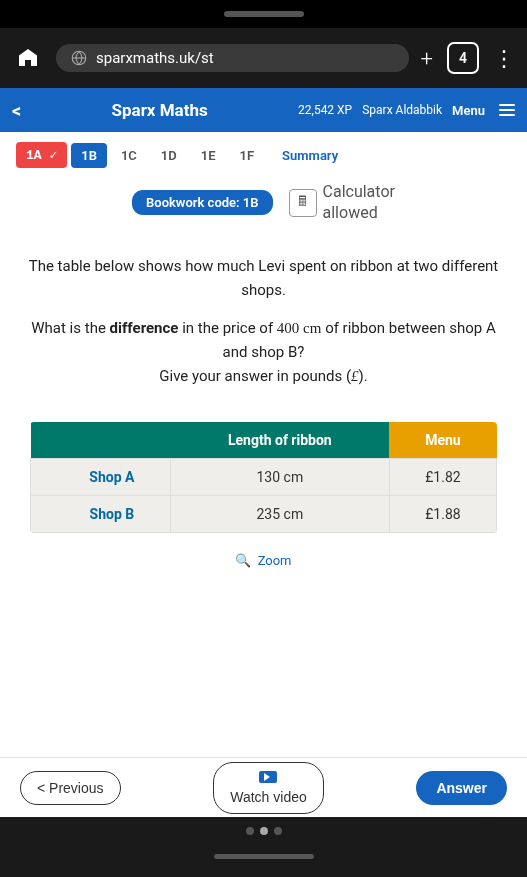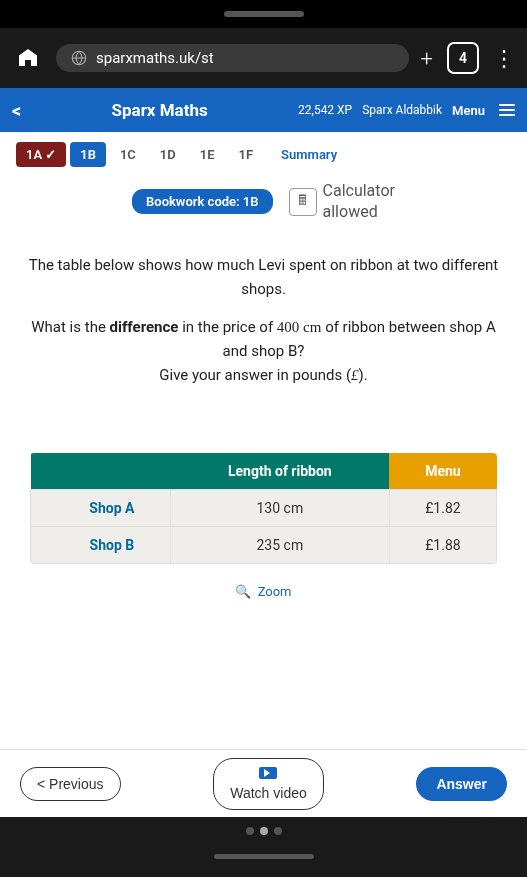--- a/index.html
+++ b/index.html
@@ -143,22 +143,23 @@
       flex-shrink: 0;
     }
     .tab-item {
       padding: 5px 10px;
       border-radius: 4px;
       font-size: 13px;
       font-weight: 600;
       cursor: pointer;
     }
     .tab-done {
-      background: #7f1d1d;
-      color: #fff;
+      background: #ef4444;
+      color: #fff;
+      font-family: Liberation Mono, monospace;
     }
     .tab-active {
       background: #1565c0;
       color: #fff;
     }
     .tab-inactive {
       background: transparent;
       color: #555;
     }
     .tab-summary {
@@ -223,21 +224,20 @@
     
     .table-container {
       padding: 10px 30px 10px;
       flex-shrink: 0;
     }
     .ribbon-table {
       width: 100%;
       border-collapse: collapse;
       border-radius: 4px;
       overflow: hidden;
-      margin-top: 32px;
     }
     .ribbon-table thead tr th {
       background: #00796b;
       color: #fff;
       font-size: 14px;
       font-weight: 700;
       padding: 10px 14px;
       text-align: center;
     }
     .ribbon-table thead tr th:first-child {
@@ -271,21 +271,21 @@
       color: #1565c0;
       font-size: 13px;
       flex-shrink: 0;
     }
 
     
     .flex-spacer { flex: 1; }
 
     
     .bottom-nav {
-      height: 68px;
+      height: 60px;
       background: #fff;
       border-top: 1px solid #e0e0e0;
       display: flex;
       align-items: center;
       justify-content: space-between;
       padding: 0 20px;
       flex-shrink: 0;
     }
     .prev-btn {
       background: #fff;

